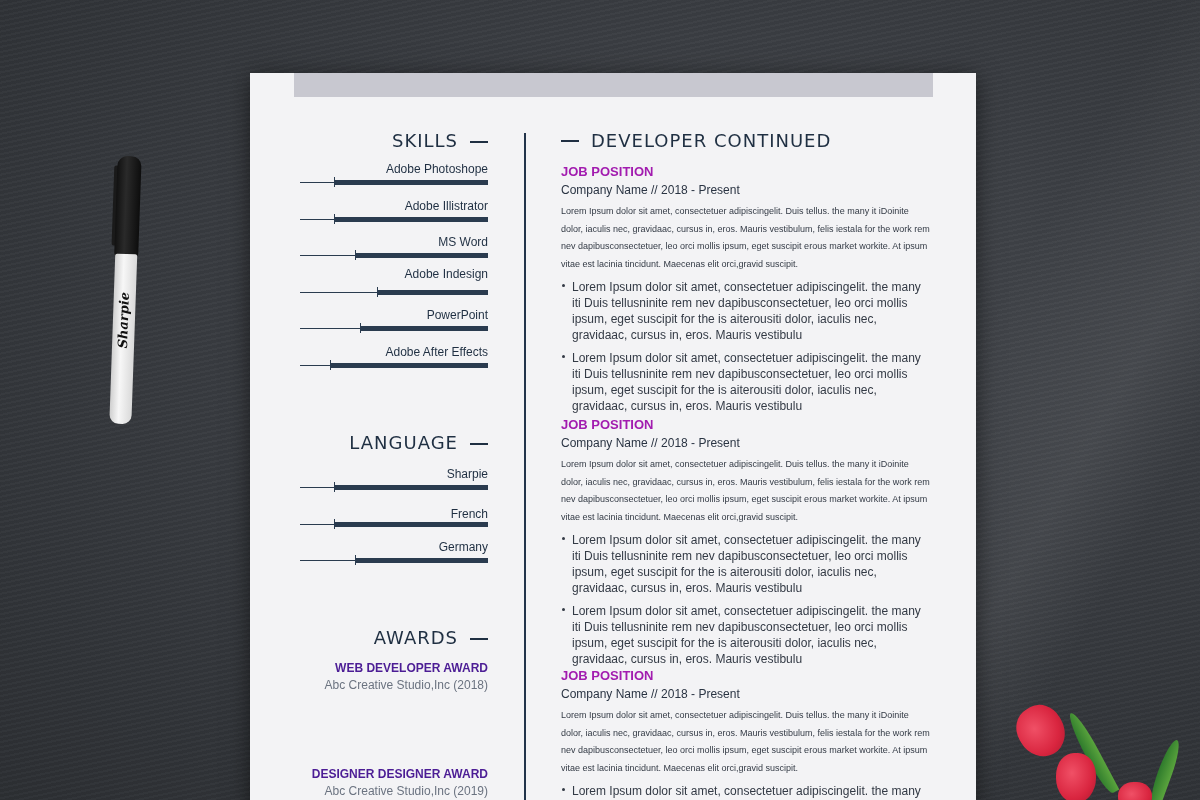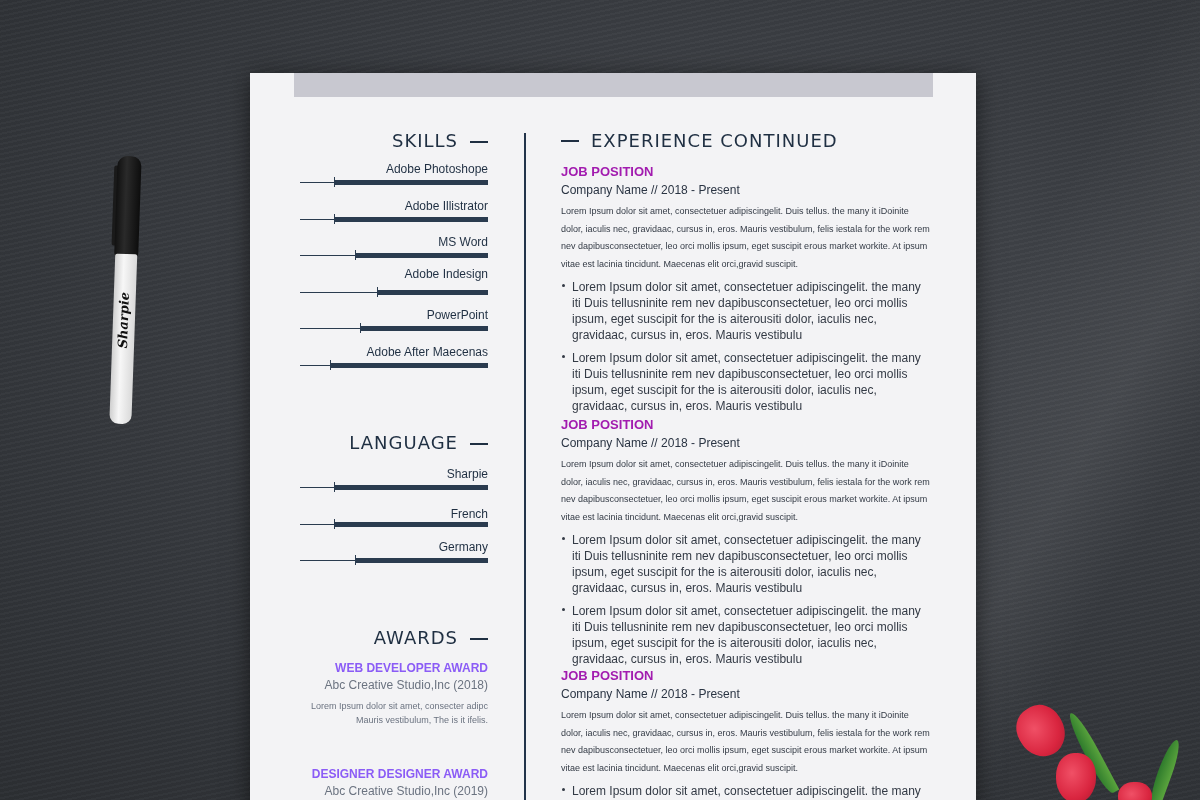--- a/index.html
+++ b/index.html
@@ -45,21 +45,21 @@
   .bar-label {
     position: absolute; right: 488px; font-size: 12px; color: #1f2f42; text-align: right; white-space: nowrap;
   }
   .bar {
     position: absolute; left: 50px; width: 188px; height: 5px;
   }
   .bar .thin { position: absolute; left: 0; top: 2px; height: 1px; background: #2a3b4f; }
   .bar .thick { position: absolute; right: 0; top: 0; height: 5px; background: #2a3b4f; }
   .bar .tick { position: absolute; top: -3px; width: 1px; height: 10px; background: #2a3b4f; }
   .award-title {
-    position: absolute; right: 488px; font-size: 12px; font-weight: bold; color: #8b5cf6; text-align: right; white-space: nowrap;
+    position: absolute; right: 488px; font-size: 12px; font-weight: bold; color: #4c1d95; text-align: right; white-space: nowrap;
   }
   .award-org {
     position: absolute; right: 488px; font-size: 12px; color: #6b7380; text-align: left; white-space: nowrap;
   }
   .award-desc {
     position: absolute; right: 488px; width: 200px; font-size: 9px; line-height: 14px; color: #6b7380; text-align: right;
   }
   .job {
     position: absolute; left: 311px; width: 370px;
   }
@@ -138,21 +138,21 @@
         <div class="thin" style="width:77px"></div>
         <div class="tick" style="left:77px"></div>
         <div class="thick" style="width:111px"></div>
       </div>
       <div class="bar-label" style="top: 235px;">PowerPoint</div>
       <div class="bar" style="top: 253px;">
         <div class="thin" style="width:60px"></div>
         <div class="tick" style="left:60px"></div>
         <div class="thick" style="width:128px"></div>
       </div>
-      <div class="bar-label" style="top: 271.5px;">Adobe After Maecenas</div>
+      <div class="bar-label" style="top: 271.5px;">Adobe After Effects</div>
       <div class="bar" style="top: 289.5px;">
         <div class="thin" style="width:30px"></div>
         <div class="tick" style="left:30px"></div>
         <div class="thick" style="width:158px"></div>
       </div>
     </div>
 
   <div class="sec-title left" style="top:359px;">LANGUAGE</div>
   <div id="langs">
       <div class="bar-label" style="top: 394px;">Sharpie</div>
@@ -171,26 +171,25 @@
       <div class="bar" style="top: 485px;">
         <div class="thin" style="width:55px"></div>
         <div class="tick" style="left:55px"></div>
         <div class="thick" style="width:133px"></div>
       </div>
     </div>
 
   <div class="sec-title left" style="top:554px;">AWARDS</div>
   <div class="award-title" style="top:588px;">WEB DEVELOPER AWARD</div>
   <div class="award-org" style="top:605px;">Abc Creative Studio,Inc (2018)</div>
-  <div class="award-desc" style="top:626px;">Lorem Ipsum dolor sit amet, consecter adipc Mauris vestibulum, The is it ifelis.</div>
   <div class="award-title" style="top:694px;">DESIGNER DESIGNER AWARD</div>
   <div class="award-org" style="top:711px;">Abc Creative Studio,Inc (2019)</div>
 
   <div class="dash" style="left:311px; top:67px;"></div>
-  <div class="sec-title" style="left:341px; top:57px;">EXPERIENCE CONTINUED</div>
+  <div class="sec-title" style="left:341px; top:57px;">DEVELOPER CONTINUED</div>
 
   <div class="job" style="top:91px;">
     <div class="job-title">JOB POSITION</div>
     <div class="job-company">Company Name  //  2018 - Present</div>
     <div class="job-desc">Lorem Ipsum dolor sit amet, consectetuer adipiscingelit. Duis tellus. the many it iDoinite dolor, iaculis nec, gravidaac, cursus in, eros. Mauris vestibulum, felis iestala for the work rem nev dapibusconsectetuer, leo orci mollis ipsum, eget suscipit erous market workite. At ipsum vitae est lacinia tincidunt. Maecenas elit orci,gravid suscipit.</div>
     <ul>
       <li>Lorem Ipsum dolor sit amet, consectetuer adipiscingelit. the many iti Duis tellusninite rem nev dapibusconsectetuer, leo orci mollis ipsum, eget suscipit for the is aiterousiti dolor, iaculis nec, gravidaac, cursus in, eros. Mauris vestibulu</li>
       <li>Lorem Ipsum dolor sit amet, consectetuer adipiscingelit. the many iti Duis tellusninite rem nev dapibusconsectetuer, leo orci mollis ipsum, eget suscipit for the is aiterousiti dolor, iaculis nec, gravidaac, cursus in, eros. Mauris vestibulu</li>
     </ul>
   </div>

